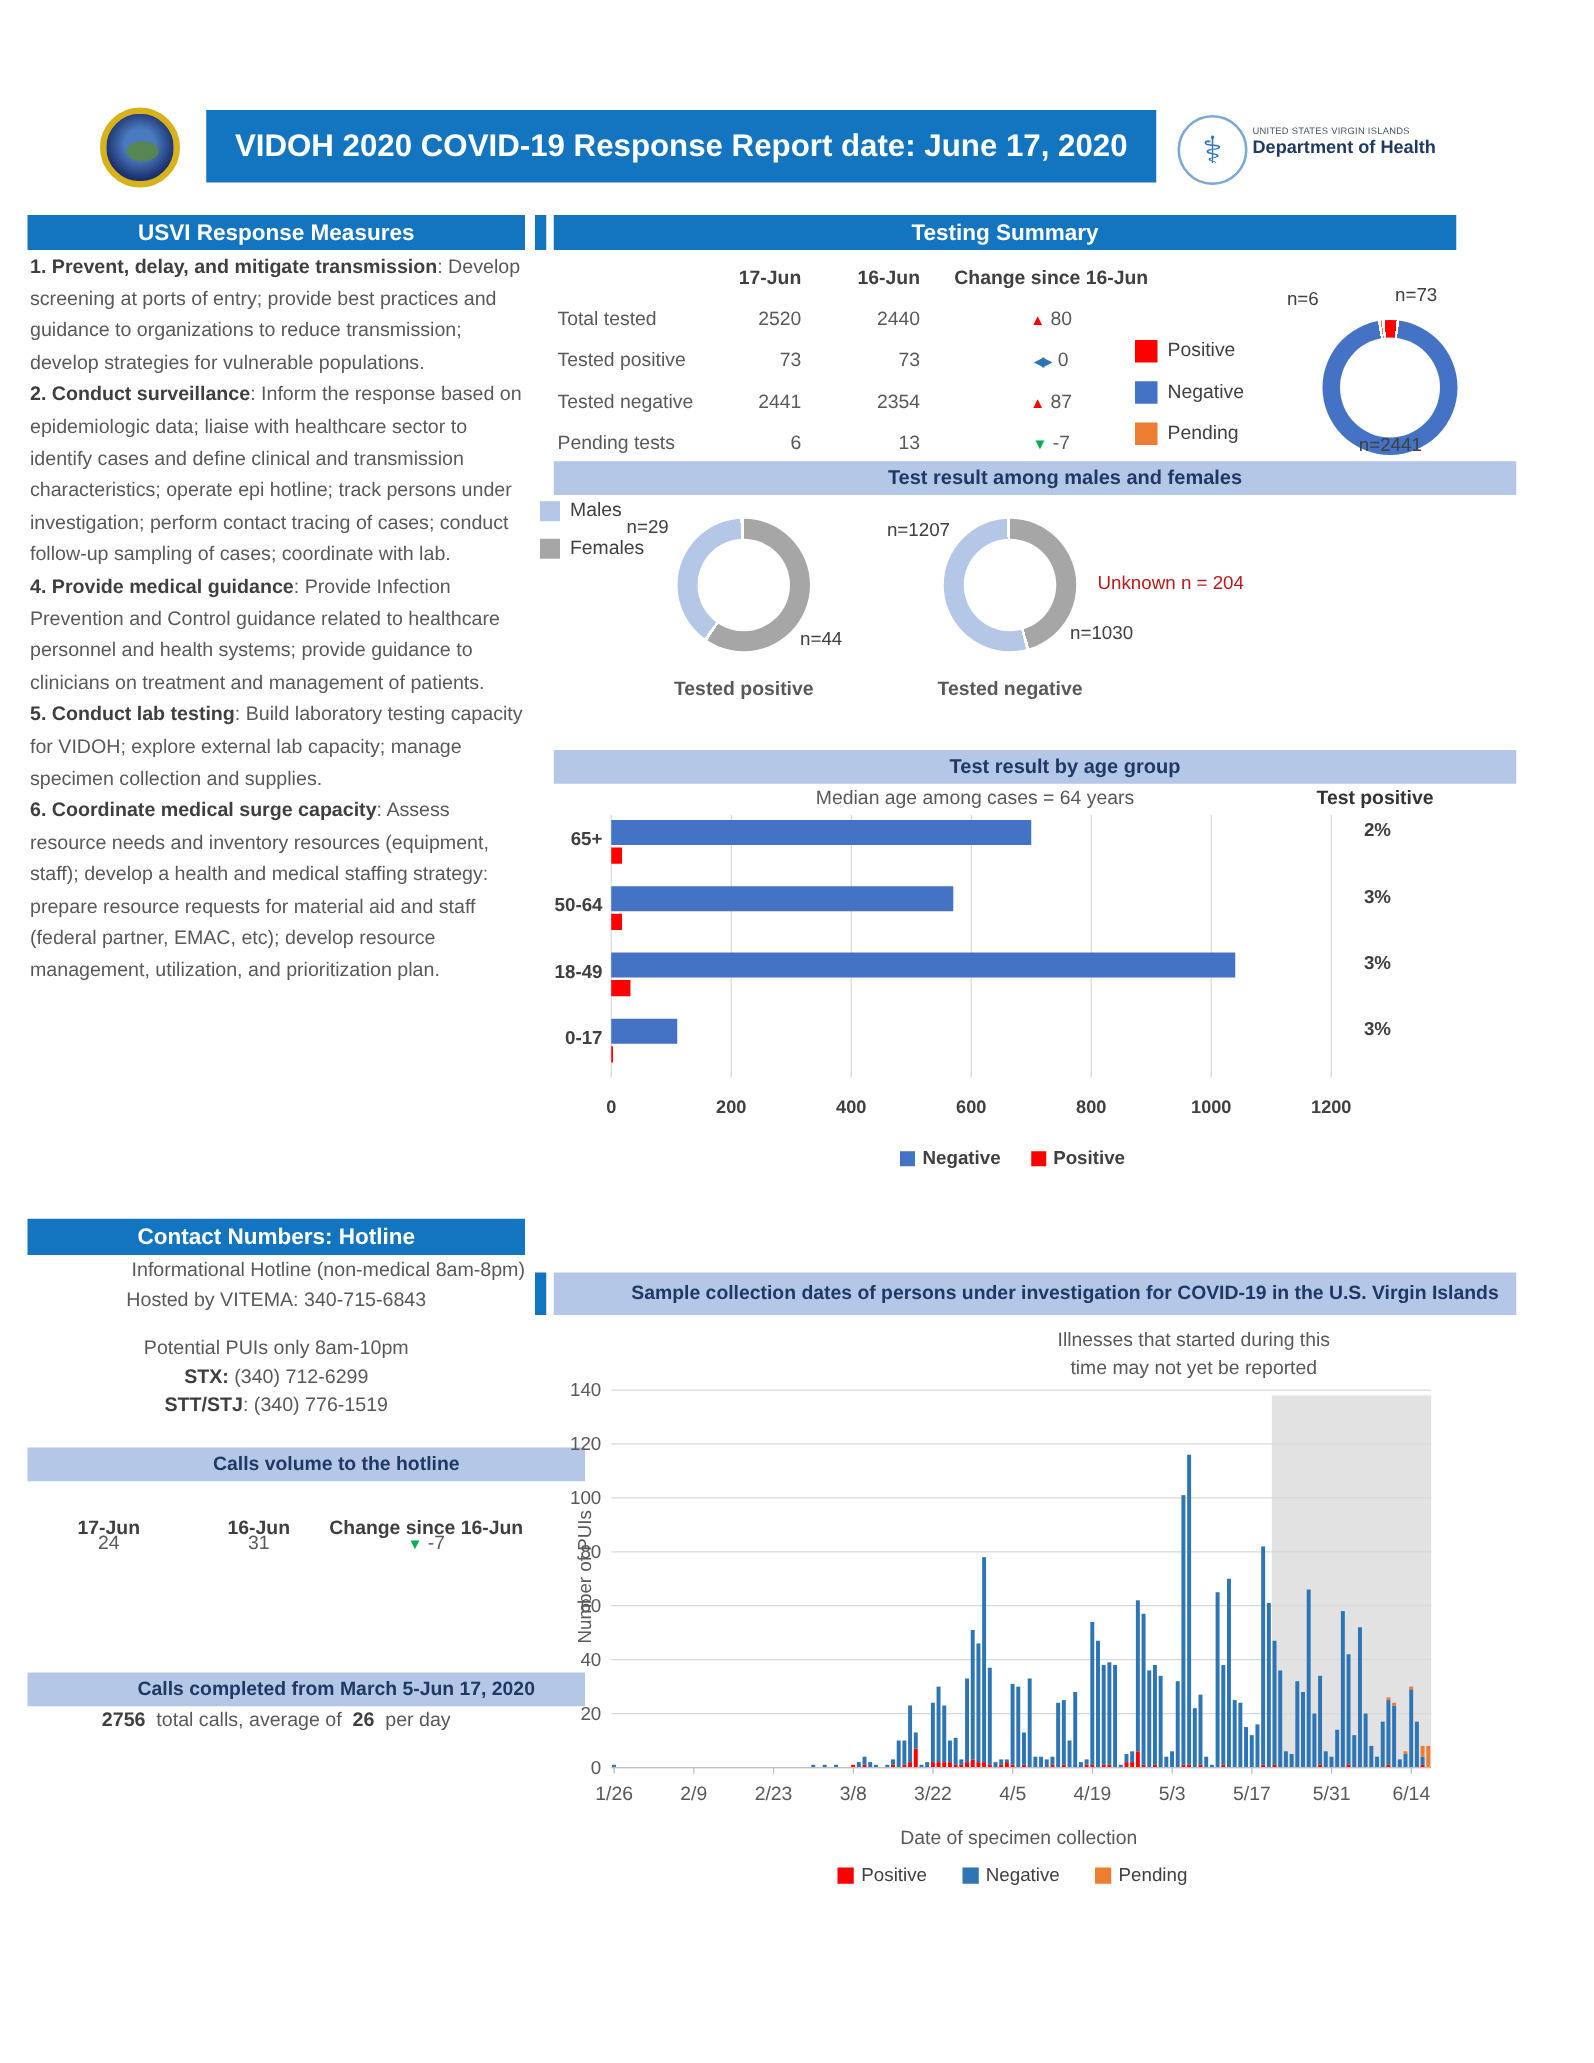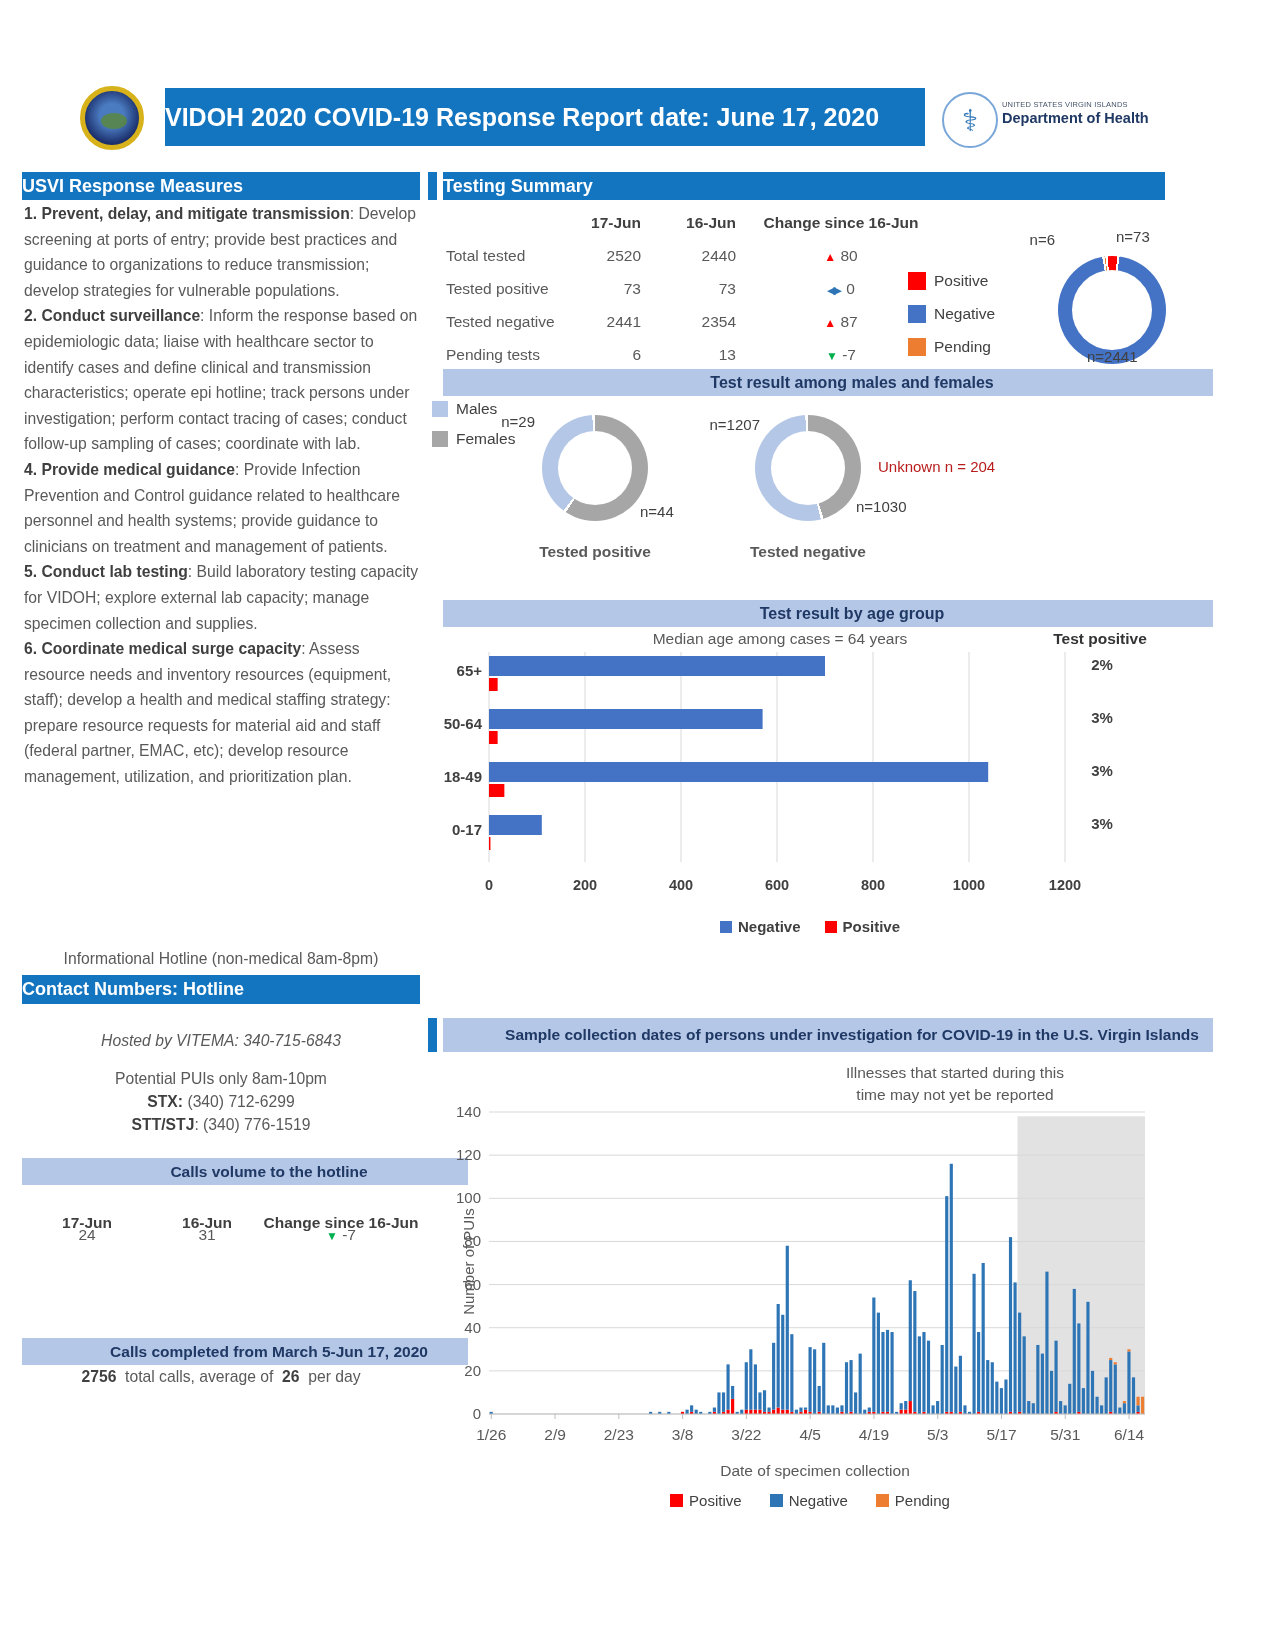--- a/index.html
+++ b/index.html
@@ -1,20 +1,20 @@
 <!DOCTYPE html>
 <html><head>
 <meta charset="utf-8">
 <style>
   html,body{margin:0;padding:0;background:#fff;}
   .page{position:relative;width:1275px;height:1650px;background:#fff;
         font-family:"Liberation Sans",sans-serif;color:#595959;overflow:hidden;}
   .abs{position:absolute;}
   .blue-banner{background:#1375C0;color:#fff;font-weight:bold;
-               display:flex;align-items:center;justify-content:flex-start;}
+               display:flex;align-items:center;justify-content:center;}
   .light-banner{background:#B4C7E7;color:#1F3864;font-weight:bold;
                display:flex;align-items:center;justify-content:center;padding-left:48px;}
   .strip{background:#1375C0;}
   .lead{font-weight:bold;color:#3f3f3f;margin-top:36px;}
   
   .seal{left:80px;top:86px;width:64px;height:64px;border-radius:50%;
         background:radial-gradient(circle at 50% 45%, #4a7abf 0 30%, #1b2f6b 70%);
         border:5px solid #d8b21a;box-sizing:border-box;}
   .seal-inner{position:absolute;left:16px;top:22px;width:26px;height:16px;border-radius:50%;
         background:#5a8a3a;opacity:.8;}
@@ -222,22 +222,22 @@
       </span>
       <span class="leg-row">
         <span class="leg-sq" style="width: 12px; height: 12px; background: rgb(255, 0, 0); margin-right: 6px;"></span>
         <span>Positive</span>
       </span>
     </div>
 
   <div class="abs cn-banner blue-banner">
     <span>Contact Numbers: Hotline</span>
   </div>
-  <div class="abs hl" style="top:950px;">Informational Hotline (non-medical 8am-8pm)</div>
-  <div class="abs hl" style="top:1032px;font-style:italic;">Hosted by VITEMA: 340-715-6843</div>
+  <div class="abs hl" style="top:1008px;text-align:right;">Informational Hotline (non-medical 8am-8pm)</div>
+  <div class="abs hl" style="top:1032px;">Hosted by VITEMA: 340-715-6843</div>
   <div class="abs hl" style="top:1070px;">Potential PUIs only 8am-10pm</div>
   <div class="abs hl" style="top:1093px;"><span class="lead">STX:</span><span> (340) 712-6299</span></div>
   <div class="abs hl" style="top:1116px;"><span class="lead">STT/STJ</span><span>: (340) 776-1519</span></div>
 
   <div class="abs cv-banner light-banner">
     <span>Calls volume to the hotline</span>
   </div>
   <div class="abs cv-table">
     <div class="h lead">17-Jun</div>
     <div class="h lead">16-Jun</div>

